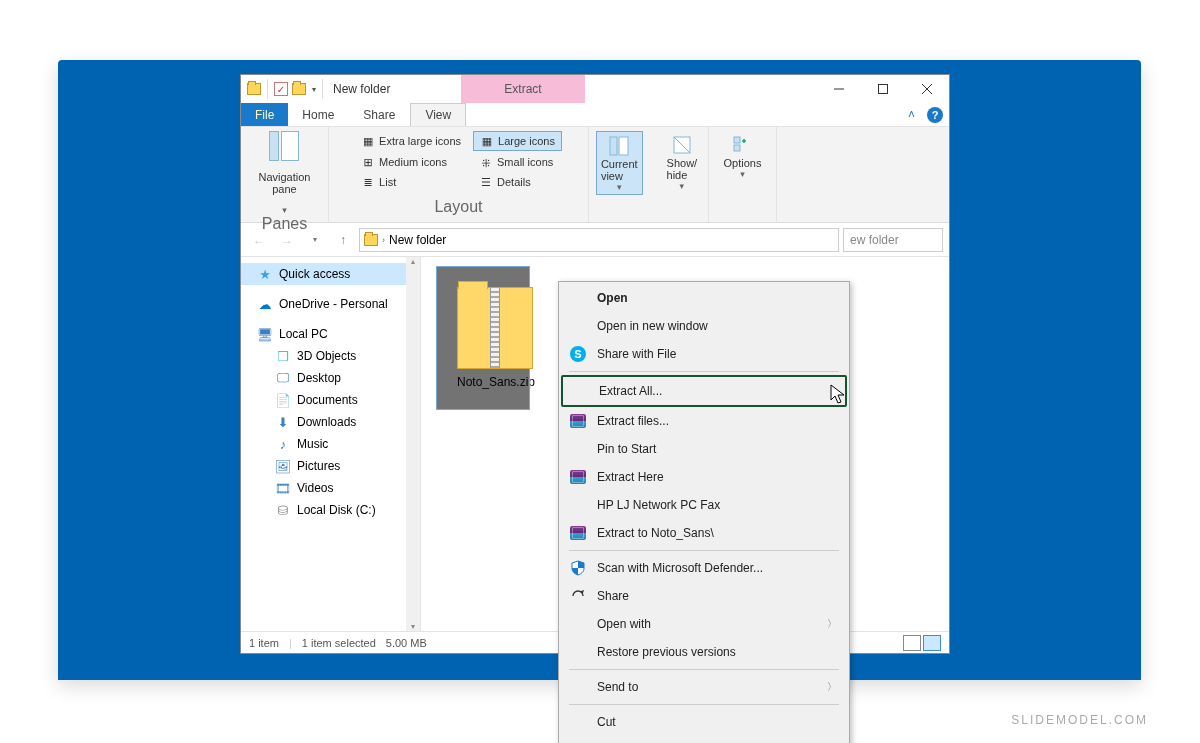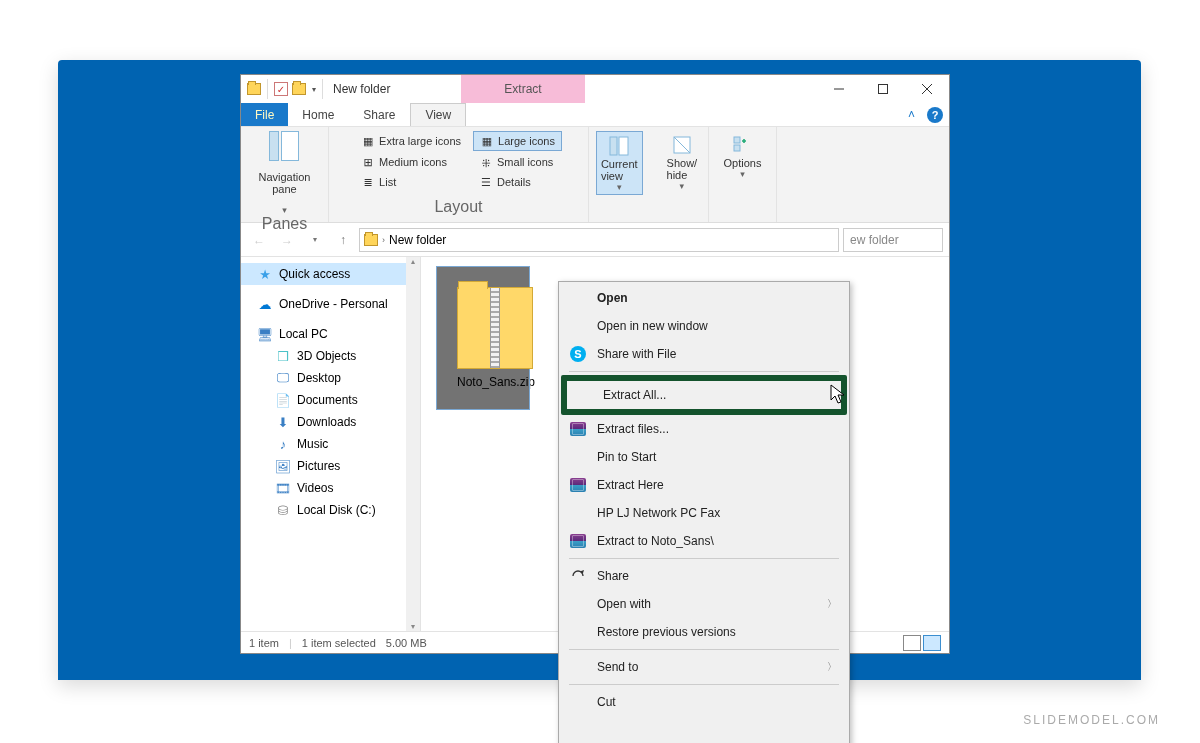--- a/index.html
+++ b/index.html
@@ -1,19 +1,19 @@
 <!DOCTYPE html>
 <html><head>
 <meta charset="utf-8">
 <style>
   * { box-sizing: border-box; margin: 0; padding: 0; font-family: "Segoe UI", Tahoma, sans-serif; }
   body { background: #fff; width: 1200px; height: 743px; position: relative; overflow: hidden; }
   .outer { position: absolute; left: 58px; top: 60px; width: 1083px; height: 620px; background: #0063b1; box-shadow: 0 6px 20px rgba(0,0,0,0.15); border-radius: 4px 4px 0 0; }
 
-  .watermark { position: absolute; right: 40px; bottom: 16px; font-size: 12px; color: #aaa; letter-spacing: 2px; }
+  .watermark { position: absolute; right: 52px; bottom: 16px; font-size: 12px; color: #aaa; letter-spacing: 2px; }
 
   .window { position: absolute; left: 182px; top: 14px; width: 710px; height: 580px; background: #fff; border: 1px solid #888; font-size: 12px; }
 
   
   .titlebar { height: 28px; background: #fff; display: flex; align-items: center; }
   .titlebar .title-left { display: flex; align-items: center; height: 100%; gap: 4px; padding: 0 6px; }
   .title-tab-ext { position: absolute; left: 220px; top: 0; width: 124px; height: 28px; background: #f7bcd8; color: #555; display: flex; align-items: center; justify-content: center; font-size: 12px; }
   .winbtns { margin-left: auto; display: flex; height: 100%; }
   .winbtn { width: 44px; height: 28px; display: flex; align-items: center; justify-content: center; color: #333; }
   .winbtn svg { width: 10px; height: 10px; }
@@ -82,21 +82,21 @@
   .view-toggle span { width: 18px; height: 16px; border: 1px solid #888; display: inline-block; }
   .view-toggle .active { background: #cce8ff; border-color: #3b8ed0; }
 
   
   .context-menu { position: absolute; left: 500px; top: 221px; width: 292px; background: #f0f0f0; border: 1px solid #aaa; box-shadow: 2px 2px 6px rgba(0,0,0,0.25); font-size: 12px; z-index: 20; padding: 2px; }
   .ctx-item { display: flex; align-items: center; gap: 10px; padding: 5px 10px 5px 8px; color: #222; position: relative; }
   .ctx-item .arrow { margin-left: auto; color: #555; font-size: 10px; }
   .ctx-item.bold { font-weight: 600; }
   .ctx-sep { height: 1px; background: #ccc; margin: 3px 8px; }
   .ctx-icon { width: 18px; height: 18px; display: inline-flex; align-items: center; justify-content: center; font-size: 14px; }
-  .highlight-box { border: 6px solid #14532d; border-radius: 2px; }
+  .highlight-box { border: 2px solid #14532d; border-radius: 2px; }
 
   .cursor { position: absolute; left: 772px; top: 324px; z-index: 30; width: 16px; height: 22px; }
   .cursor svg { width: 100%; height: 100%; }
 
   .skype-circle { width: 16px; height: 16px; border-radius: 50%; background: #00aff0; color: #fff; display: inline-flex; align-items: center; justify-content: center; font-weight: bold; font-size: 11px; }
   .winrar { display: inline-block; width: 16px; height: 14px; background: linear-gradient(180deg,#8a3e90 0%,#5a2a7a 50%,#3a9ec7 50%,#2a7fb0 100%); border-radius: 2px; position: relative; }
   .winrar::after { content: ""; position: absolute; left: 2px; right: 2px; top: 1px; bottom: 1px; border: 1px solid rgba(255,255,255,.35); border-radius: 1px; }
   .shield { width: 16px; height: 16px; }
   .share-icon { width: 16px; height: 16px; }
 
@@ -366,20 +366,30 @@
       </div>
     <div class="ctx-item">
         <span class="ctx-icon">
           <span class="winrar"></span>
         </span>
         <span>Extract to Noto_Sans\</span>
       </div>
     <div class="ctx-sep"></div>
     <div class="ctx-item">
         <span class="ctx-icon">
+          <svg class="shield" viewBox="0 0 16 16">
+            <path d="M8 1 L14 3 V8 C14 12 11 14 8 15 C5 14 2 12 2 8 V3 Z" fill="#fff" stroke="#1979ca"></path>
+            <path d="M8 1 L14 3 V8 L8 8 Z" fill="#1979ca"></path>
+            <path d="M8 8 L8 15 C5 14 2 12 2 8 Z" fill="#1979ca"></path>
+          </svg>
+        </span>
+        <span>Scan with Microsoft Defender...</span>
+      </div>
+    <div class="ctx-item">
+        <span class="ctx-icon">
           <svg class="share-icon" viewBox="0 0 16 16">
             <path d="M3 8 a5 5 0 0 1 10 0 M10 4 l3 -1 l-1 3" fill="none" stroke="#333" stroke-width="1.3"></path>
           </svg>
         </span>
         <span>Share</span>
       </div>
     <div class="ctx-item">
         <span class="ctx-icon"></span>
         <span>Open with</span>
         <span class="arrow">〉</span>

